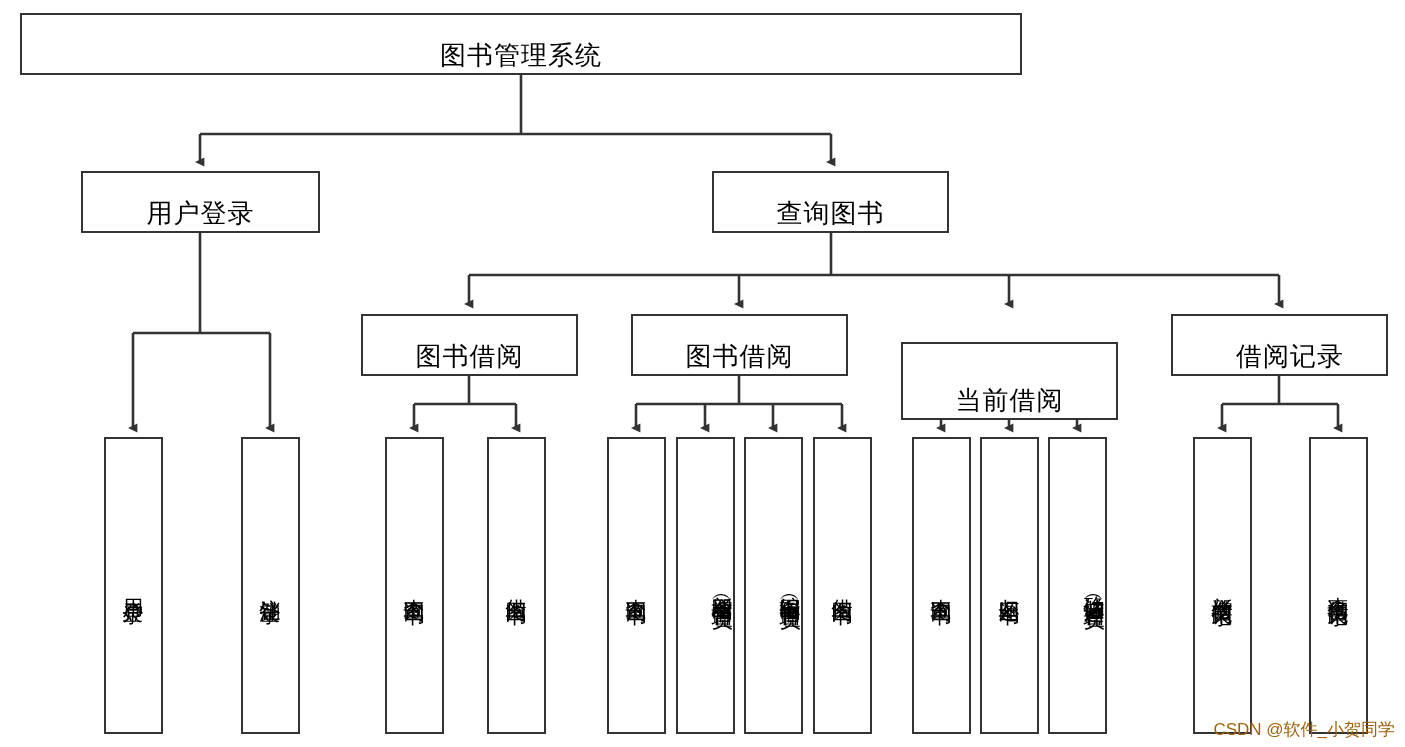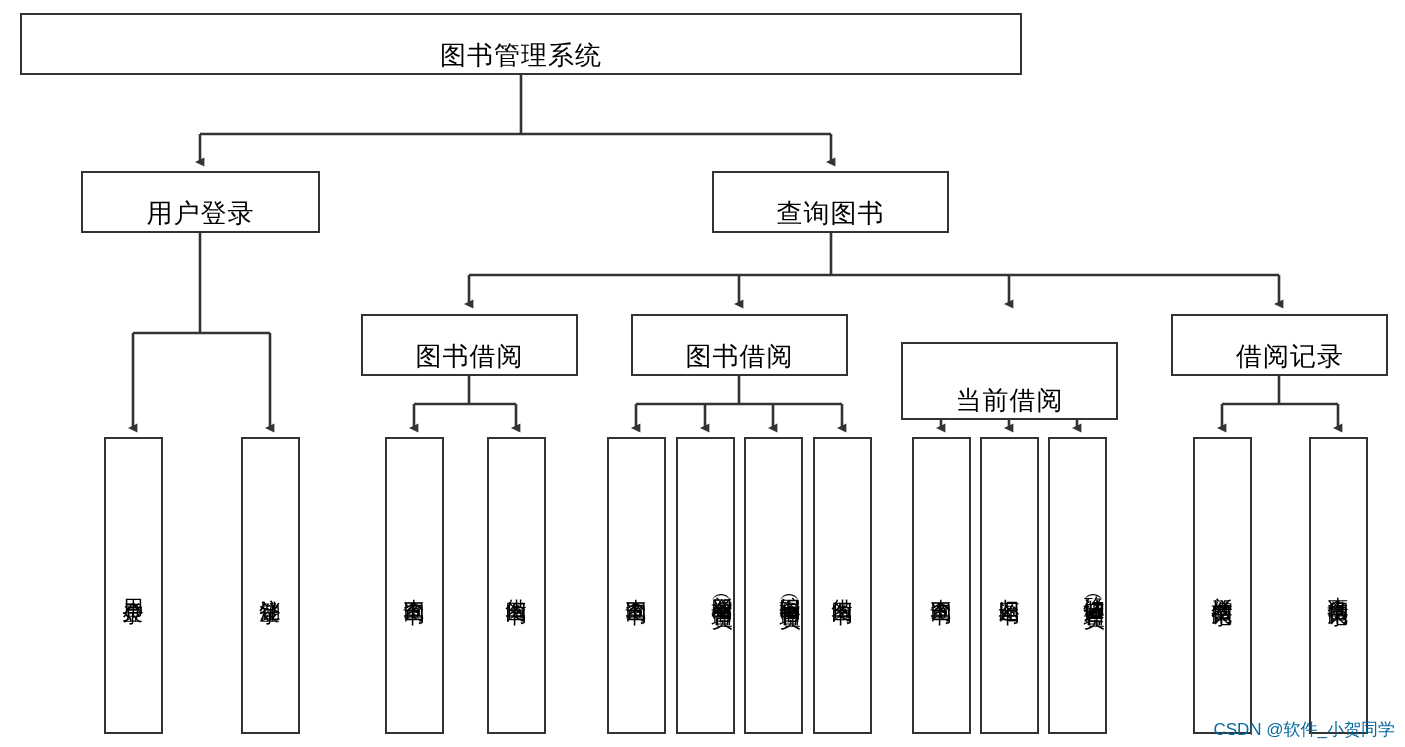--- a/index.html
+++ b/index.html
@@ -55,21 +55,21 @@
     padding-top: 0;
   }
   .node-label {
     white-space: nowrap;
   }
   .watermark {
     position: absolute;
     right: 10px;
     bottom: 6px;
     font-size: 17px;
-    color: #0369a1;
+    color: #a16207;
     white-space: nowrap;
     user-select: none;
   }
 </style>
 </head>
 <body>
 
 <div id="diagram-root">
 
   <svg class="connectors" viewBox="0 0 1405 747" xmlns="http://www.w3.org/2000/svg">

